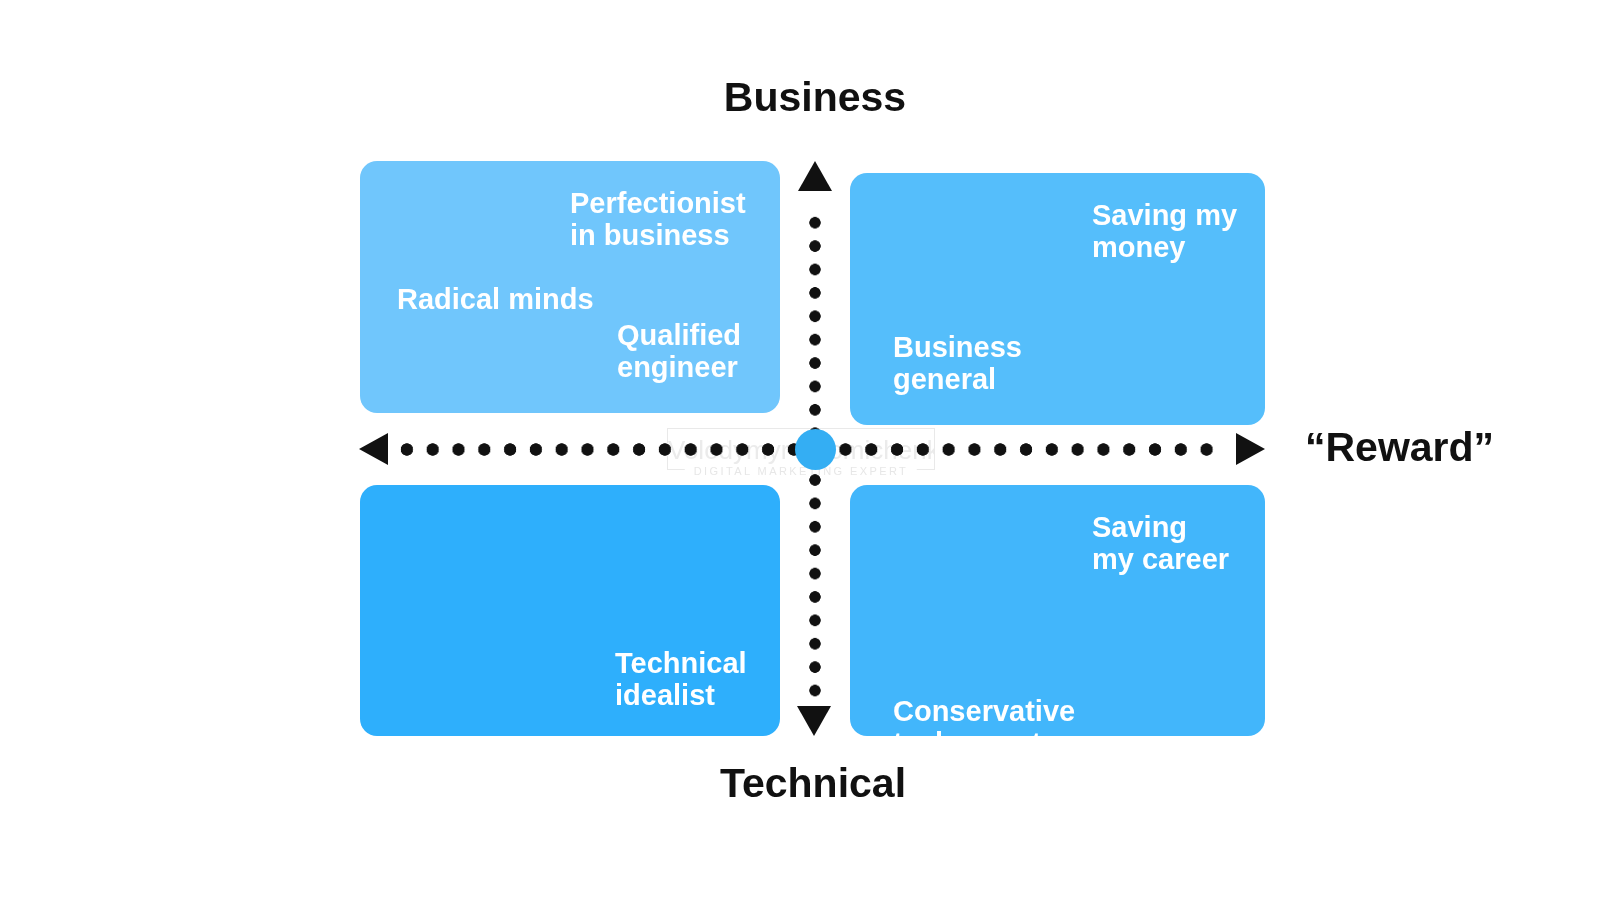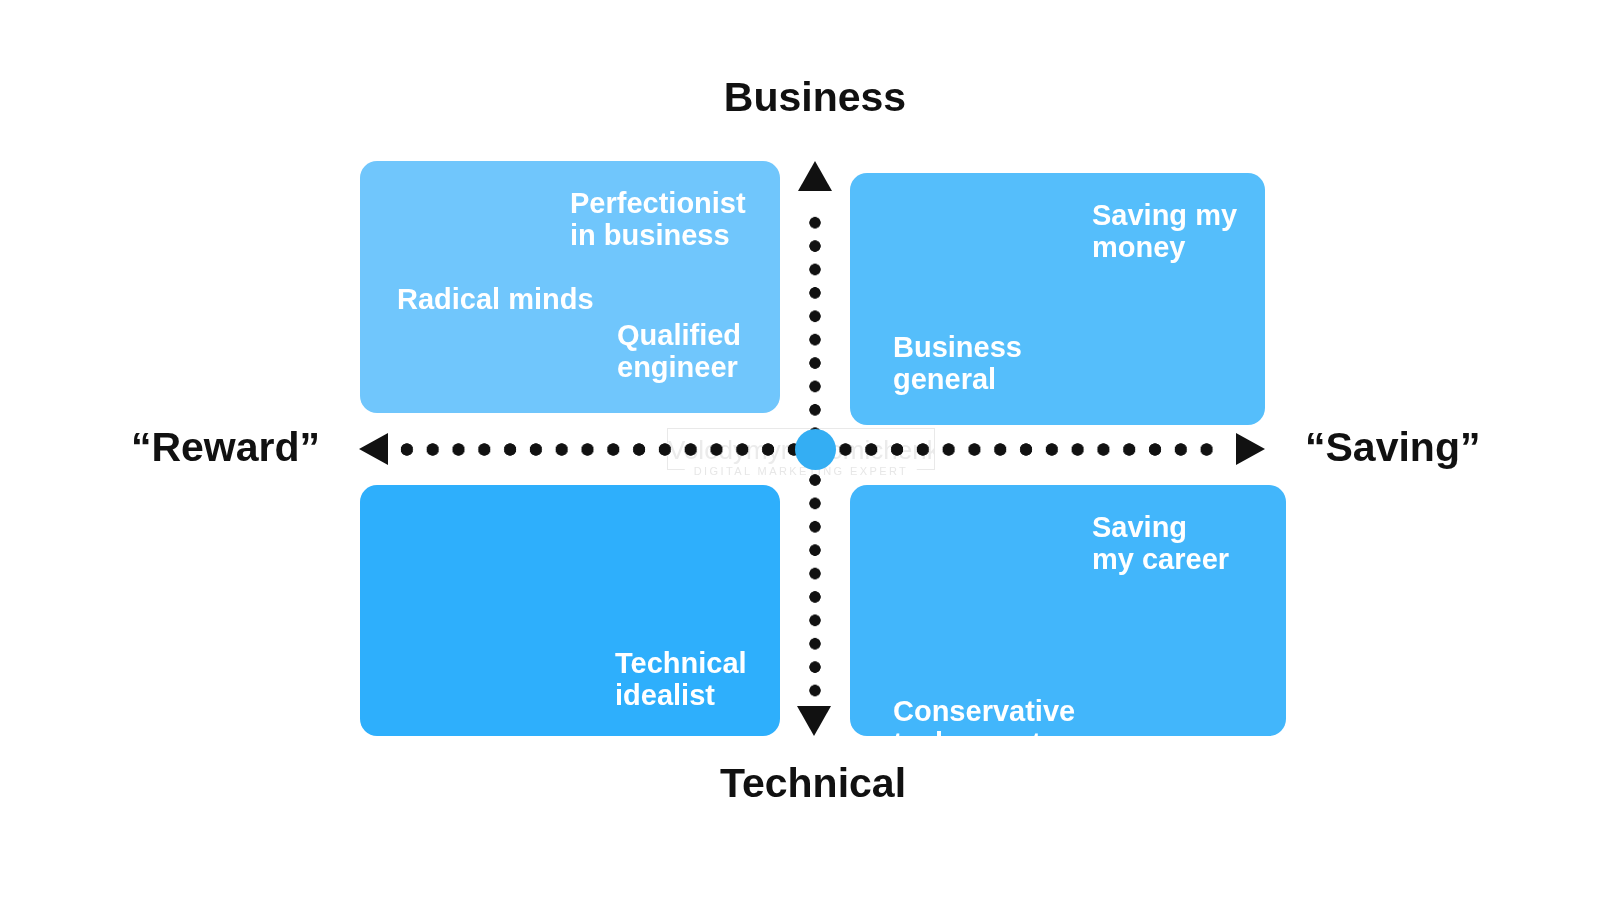--- a/index.html
+++ b/index.html
@@ -8,21 +8,21 @@
     font-family:"Liberation Sans", sans-serif;
     overflow:hidden;position:relative;
   }
   .stage{position:absolute;left:0;top:0;width:1600px;height:900px;}
 
   
   .qbox{position:absolute;border-radius:17px;z-index:1;}
   .q-tl{left:360px;top:161px;width:420px;height:252px;}
   .q-tr{left:850px;top:161px;width:415px;height:252px;margin-top:12px;}
   .q-bl{left:360px;top:485px;width:420px;height:251px;}
-  .q-br{left:850px;top:485px;width:415px;height:251px;padding-left:21px;}
+  .q-br{left:850px;top:485px;width:415px;height:251px;}
 
   .q-label{
     position:absolute;color:#ffffff;font-weight:700;
     font-size:29px;line-height:32px;white-space:pre-line;
   }
   .q-tl .l0{left:210px;top:26px;}
   .q-tl .l1{left:37px;top:112px;margin-top:10px;}
   .q-tl .l2{left:257px;top:158px;}
   .q-tr .l0{left:242px;top:26px;}
   .q-tr .l1{left:43px;top:158px;}
@@ -80,22 +80,21 @@
     color:#e7e7e7;white-space:nowrap;
   }
 </style>
 </head>
 <body>
 
 <div class="stage">
 
   <div class="axis-title title-top">Business</div>
   <div class="axis-title title-bottom">Technical</div>
-  <div class="axis-title title-left">“Reward”</div>
-  <div class="axis-title title-right">“Saving”</div>
+  <div class="axis-title title-right">“Reward”</div>
 
   <div class="qbox q-tl" style="background-color: rgb(112, 198, 252);">
     <div class="q-label l0">Perfectionist
 in business</div>
     <div class="q-label l1">Radical minds</div>
     <div class="q-label l2">Qualified
 engineer</div>
   </div>
 
   <div class="qbox q-tr" style="background-color: rgb(85, 190, 251);">

